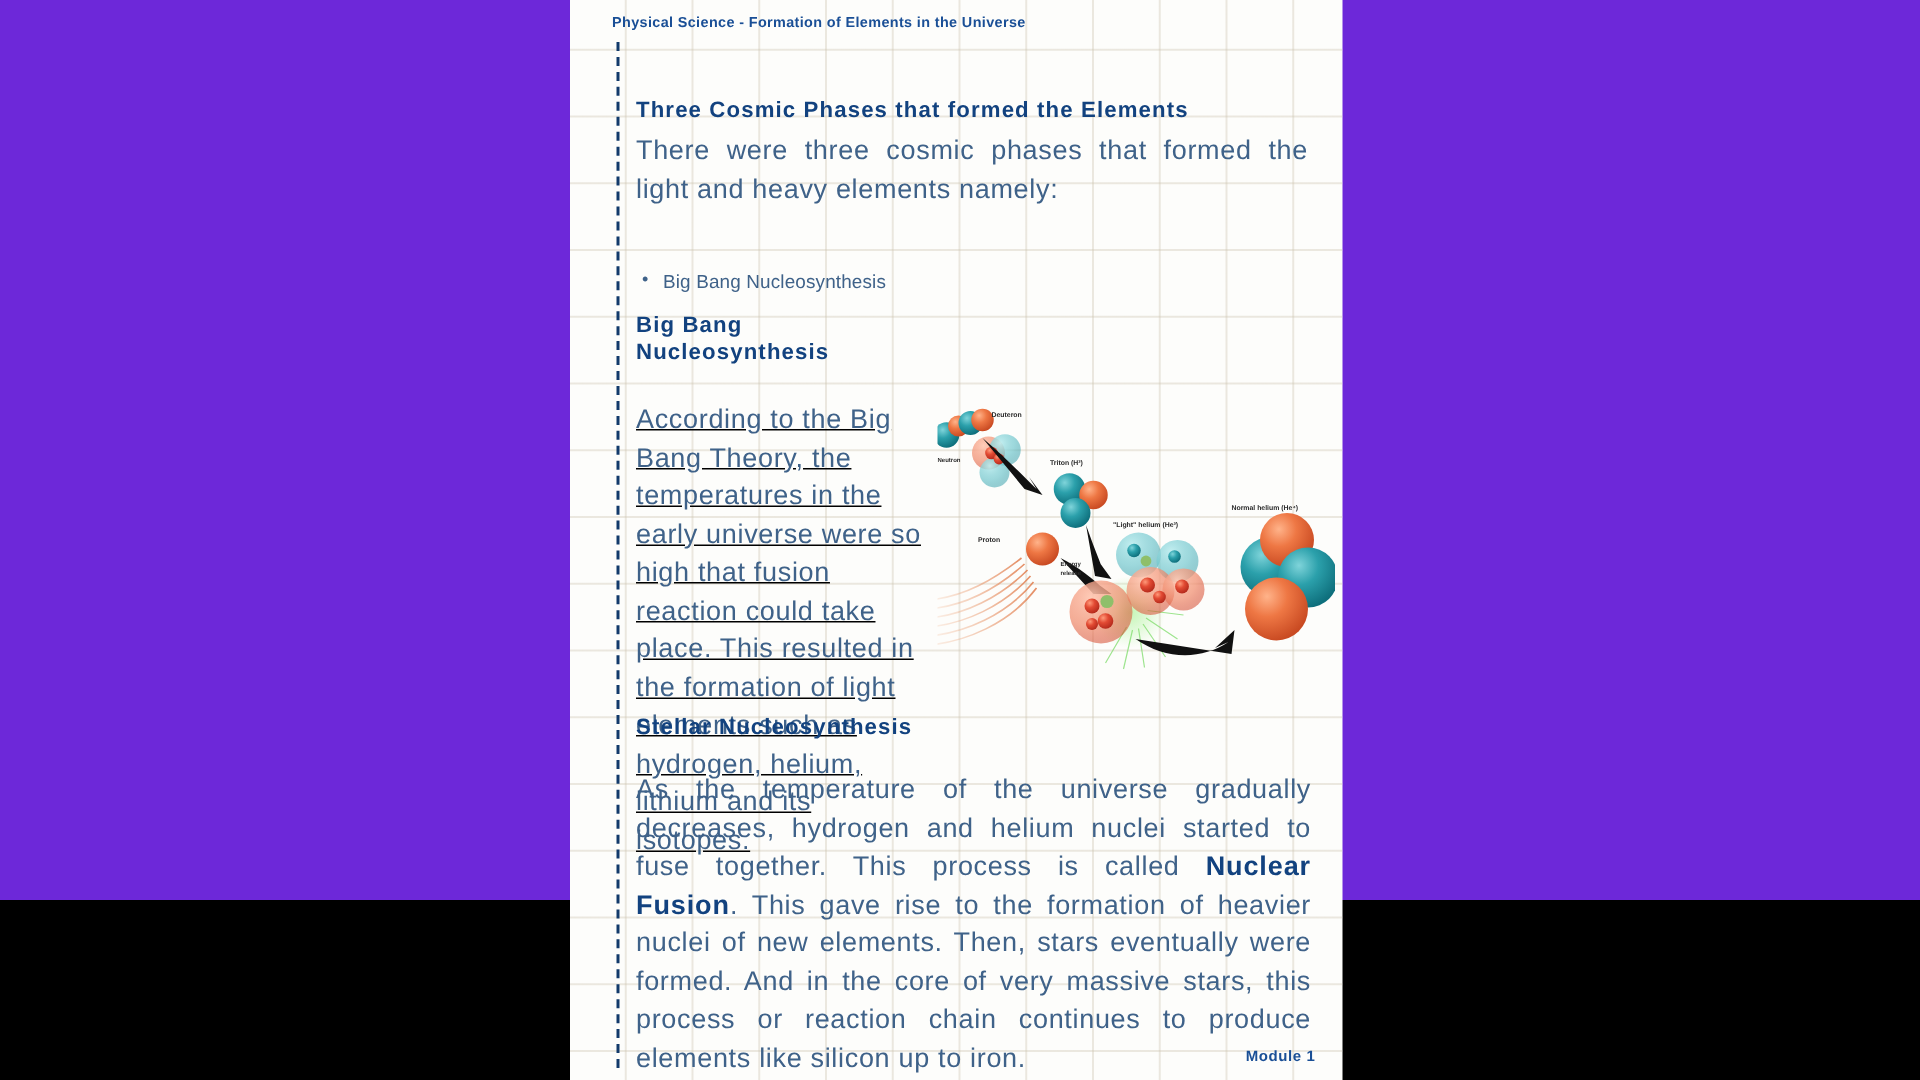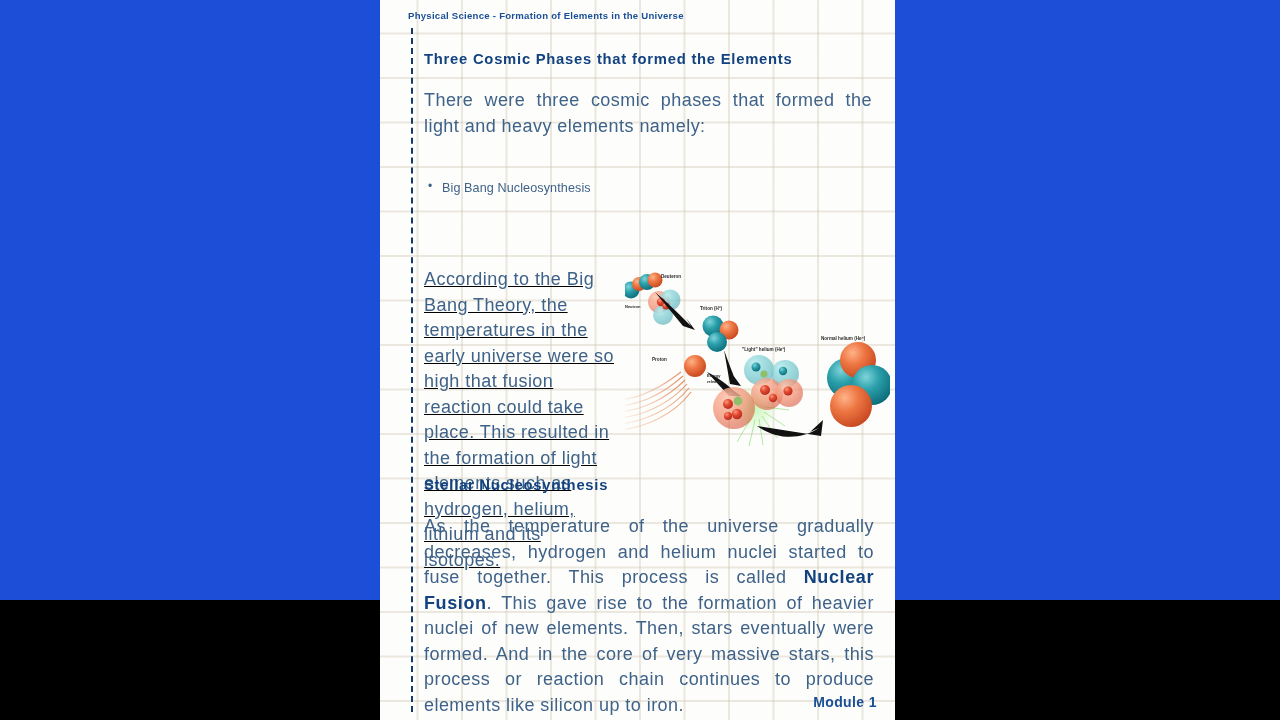--- a/index.html
+++ b/index.html
@@ -9,21 +9,21 @@
     width: 1280px;
     height: 720px;
     overflow: hidden;
     font-family: "Liberation Sans", sans-serif;
   }
 
   #stage {
     position: relative;
     width: 1280px;
     height: 600px;
-    background: #1d4ed8;
+    background: #6d28d9;
   }
 
   
   #page {
     position: absolute;
     left: 380px;
     top: 0px;
     width: 515px;
     height: 720px;
     background: #fdfdfb;
@@ -101,32 +101,32 @@
     position: absolute;
     left: 4px;
     top: -1px;
     font-size: 12px;
     color: #3f6289;
   }
 
   strong.bold-term { font-weight: bold; color: #12427f; letter-spacing: 0.6px; }
 
   
-  #blk-title      { position: absolute; left: 44px; top: 50px; width: 420px; }
+  #blk-title      { position: absolute; left: 44px; top: 65px; width: 420px; }
   #blk-intro      { position: absolute; left: 44px; top: 88px; width: 448px; }
   #blk-bbn-title  { position: absolute; left: 44px; top: 208px; width: 190px; }
   #blk-bbn-body   { position: absolute; left: 44px; top: 267px; width: 196px; text-decoration: underline; }
   #blk-sn-title   { position: absolute; left: 44px; top: 476px; width: 330px; }
   #blk-sn-body    { position: absolute; left: 44px; top: 514px; width: 450px; }
 
   .footer {
     position: absolute;
     right: 18px;
     bottom: 10px;
-    font-size: 14px;
+    font-size: 10px;
     font-weight: bold;
     letter-spacing: 0.4px;
     color: #1a4f96;
   }
 
   
   #diagram {
     position: absolute;
     left: 245px;
     top: 268px;
@@ -158,20 +158,24 @@
       <h2 class="section-title">Three Cosmic Phases that formed the Elements</h2>
     </div>
 
     <div id="blk-intro">
       <div class="body-text justified">There were three cosmic phases that formed the light and heavy elements namely:</div>
       <ul class="bullets">
         <li>Big Bang Nucleosynthesis</li>
       </ul>
     </div>
 
+    <div id="blk-bbn-title">
+      <h2 class="section-title">Big Bang</h2>
+      <h2 class="section-title">Nucleosynthesis</h2>
+    </div>
 
     <div id="blk-bbn-body">
       <div class="body-text">According to the Big Bang Theory, the temperatures in the early universe were so high that fusion reaction could take place. This resulted in the formation of light elements such as hydrogen, helium, lithium and its isotopes.</div>
     </div>
 
     <div id="diagram">
       <svg viewBox="0 0 265 182" xmlns="http://www.w3.org/2000/svg">
         <defs>
           <radialGradient id="gTeal" cx="35%" cy="30%" r="72%">
             <stop offset="0%" stop-color="#7fd4da"></stop>

